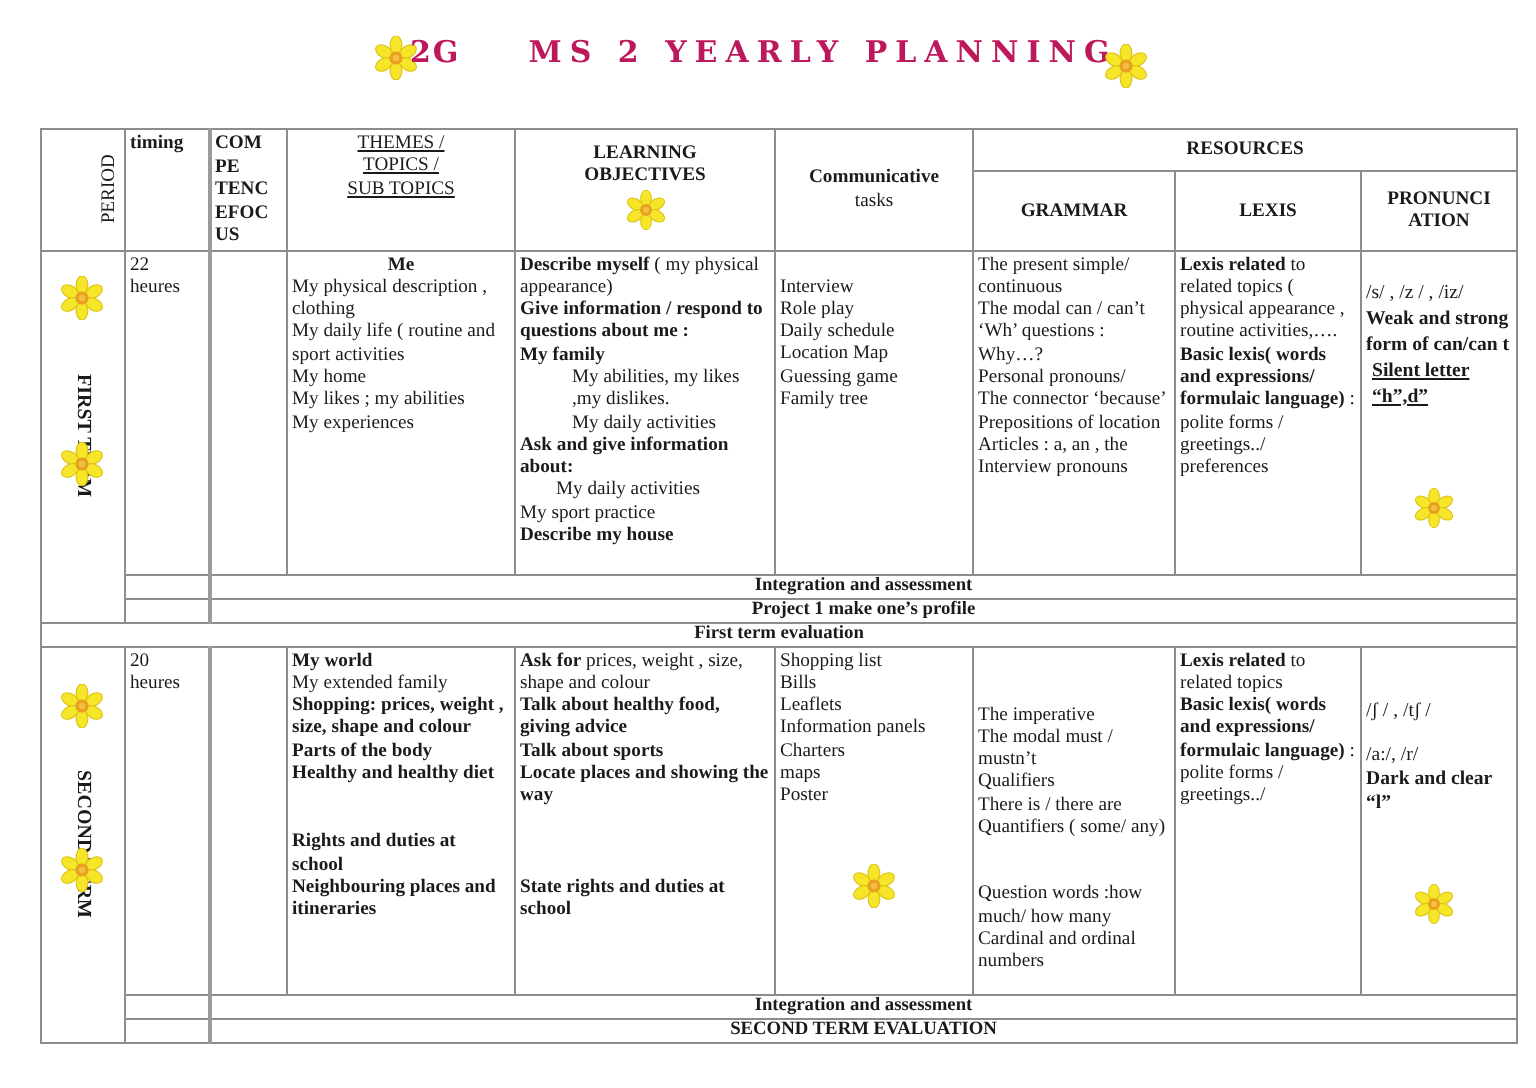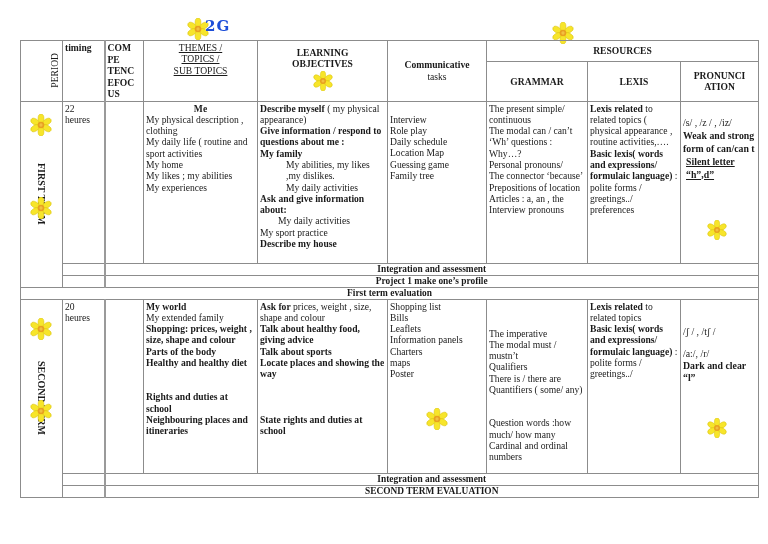--- a/index.html
+++ b/index.html
@@ -1,24 +1,24 @@
 <!DOCTYPE html>
 <html><head>
 <meta charset="utf-8">
 <style>
   html, body { margin:0; padding:0; background:#ffffff; }
   body { width:768px; height:544px; position:relative; overflow:hidden;
          font-family:"Liberation Serif","DejaVu Serif",serif; color:#1a1a1a; }
   .title { position:absolute; top:14px; left:205px; height:24px; display:flex; align-items:center;
-           font-family:"DejaVu Serif","Liberation Serif",serif; font-weight:bold; color:#1d4ed8;
+           font-family:"DejaVu Serif","Liberation Serif",serif; font-weight:bold; color:#be185d;
            font-size:15px; letter-spacing:4px; }
   .title .grade { margin-right:34px; letter-spacing:1px; }
   .flower { position:absolute; width:22px; height:22px; }
   .flower svg { width:100%; height:100%; display:block; }
-  table { position:absolute; left:20px; top:40px; border-collapse:collapse; table-layout:fixed; width:738px; }
+  table { position:absolute; left:20px; top:64px; border-collapse:collapse; table-layout:fixed; width:738px; }
   td, th { border:1px solid #8c8c8c; padding:1px 2px; vertical-align:top; font-size:9.6px; line-height:11.3px; font-weight:normal; }
   th { text-align:center; font-weight:bold; vertical-align:middle; }
   .vt { writing-mode:vertical-rl; text-orientation:mixed; text-align:center; vertical-align:middle; white-space:nowrap; font-weight:normal; }
   .vterm { writing-mode:vertical-rl; text-align:center; vertical-align:middle; white-space:nowrap; font-weight:bold; font-size:10px; position:relative; }
   .b { font-weight:bold; }
   .c { text-align:center; }
   .ind1 { padding-left:26px; }
   .ind2 { padding-left:18px; }
   .line { display:block; }
   .span-row td { padding:0 2px; font-size:9.4px; line-height:10.5px; text-align:center; }
@@ -45,20 +45,21 @@
   </defs>
 </svg>
 
 <div class="flower" style="left:187px;top:18px;">
     <svg viewBox="0 0 24 24">
       <use href="#daffodil"></use>
     </svg>
   </div>
 <div class="title">
   <span class="grade">2G</span>
+  <span>MS 2 YEARLY PLANNING</span>
 </div>
 <div class="flower" style="left:552px;top:22px;">
     <svg viewBox="0 0 24 24">
       <use href="#daffodil"></use>
     </svg>
   </div>
 
 <table>
   <colgroup>
     <col style="width:42px">

